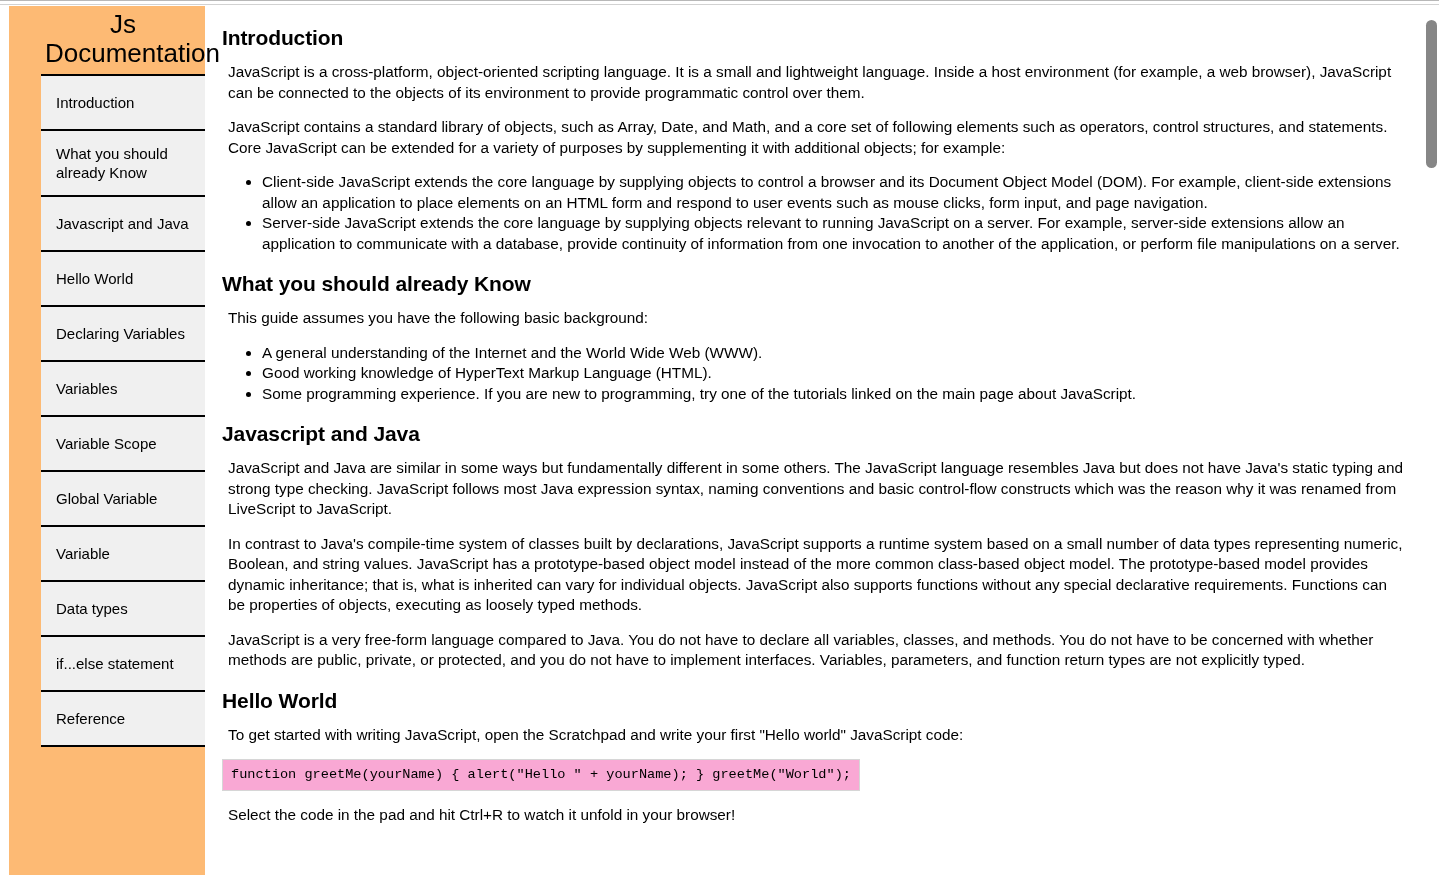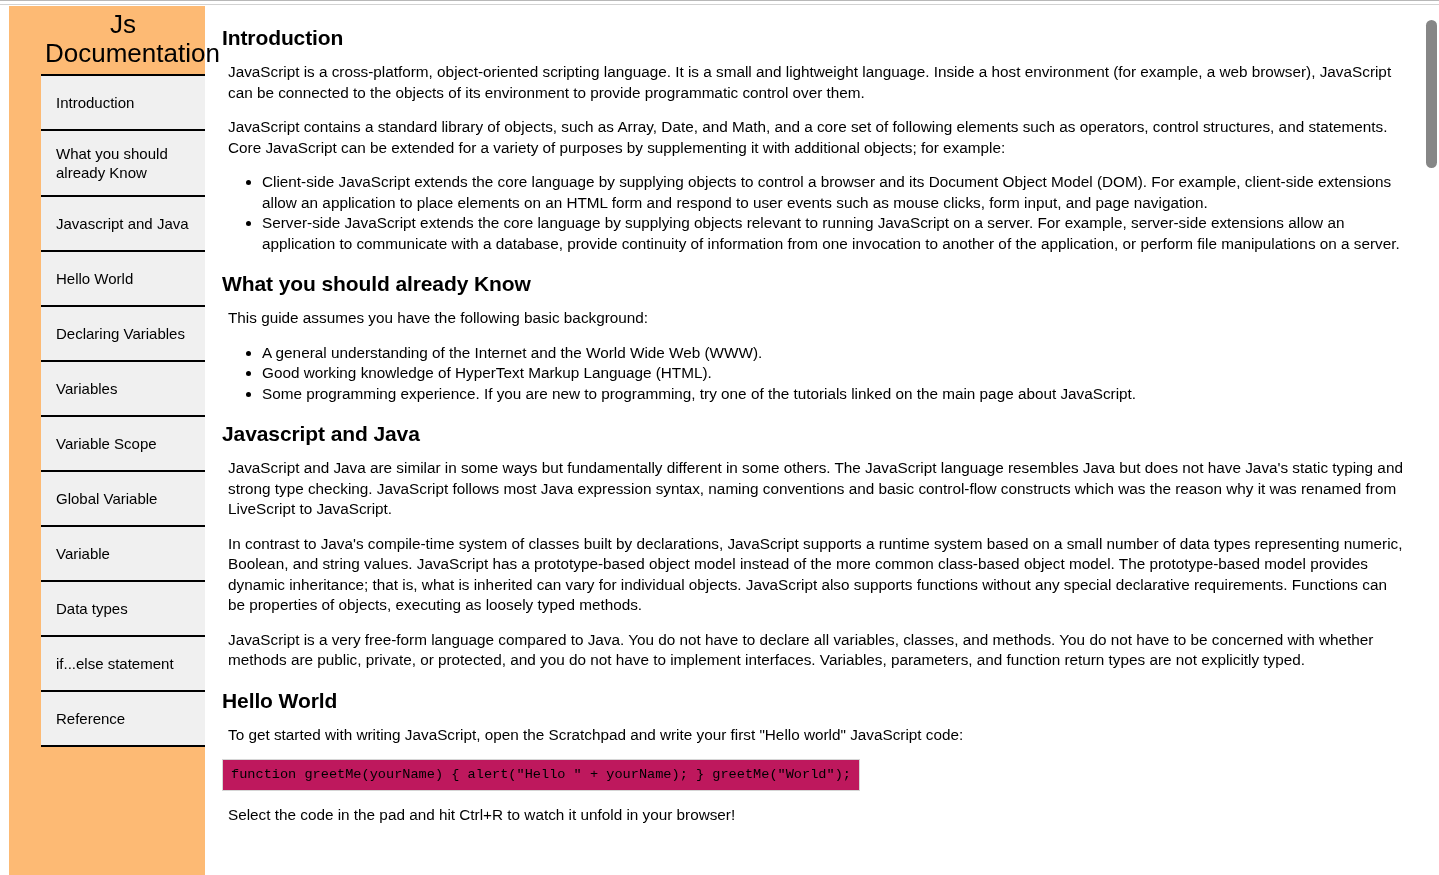--- a/index.html
+++ b/index.html
@@ -111,21 +111,21 @@
     padding-left: 40px;
     list-style-type: disc;
   }
   .main-section ul li {
     font-size: 15.3px;
     line-height: 20.5px;
     margin: 0;
   }
   code.codeblock {
     display: block;
-    background: #be185d;
+    background: #f9a8d4;
     border: 1px solid #d6d6d6;
     padding: 6px 8px 7px 8px;
     font-family: "Liberation Mono", monospace;
     font-size: 13.6px;
     line-height: 17px;
     margin: 0 0 14px 0;
     width: fit-content;
     max-width: 1180px;
     white-space: pre;
     color: #000;

